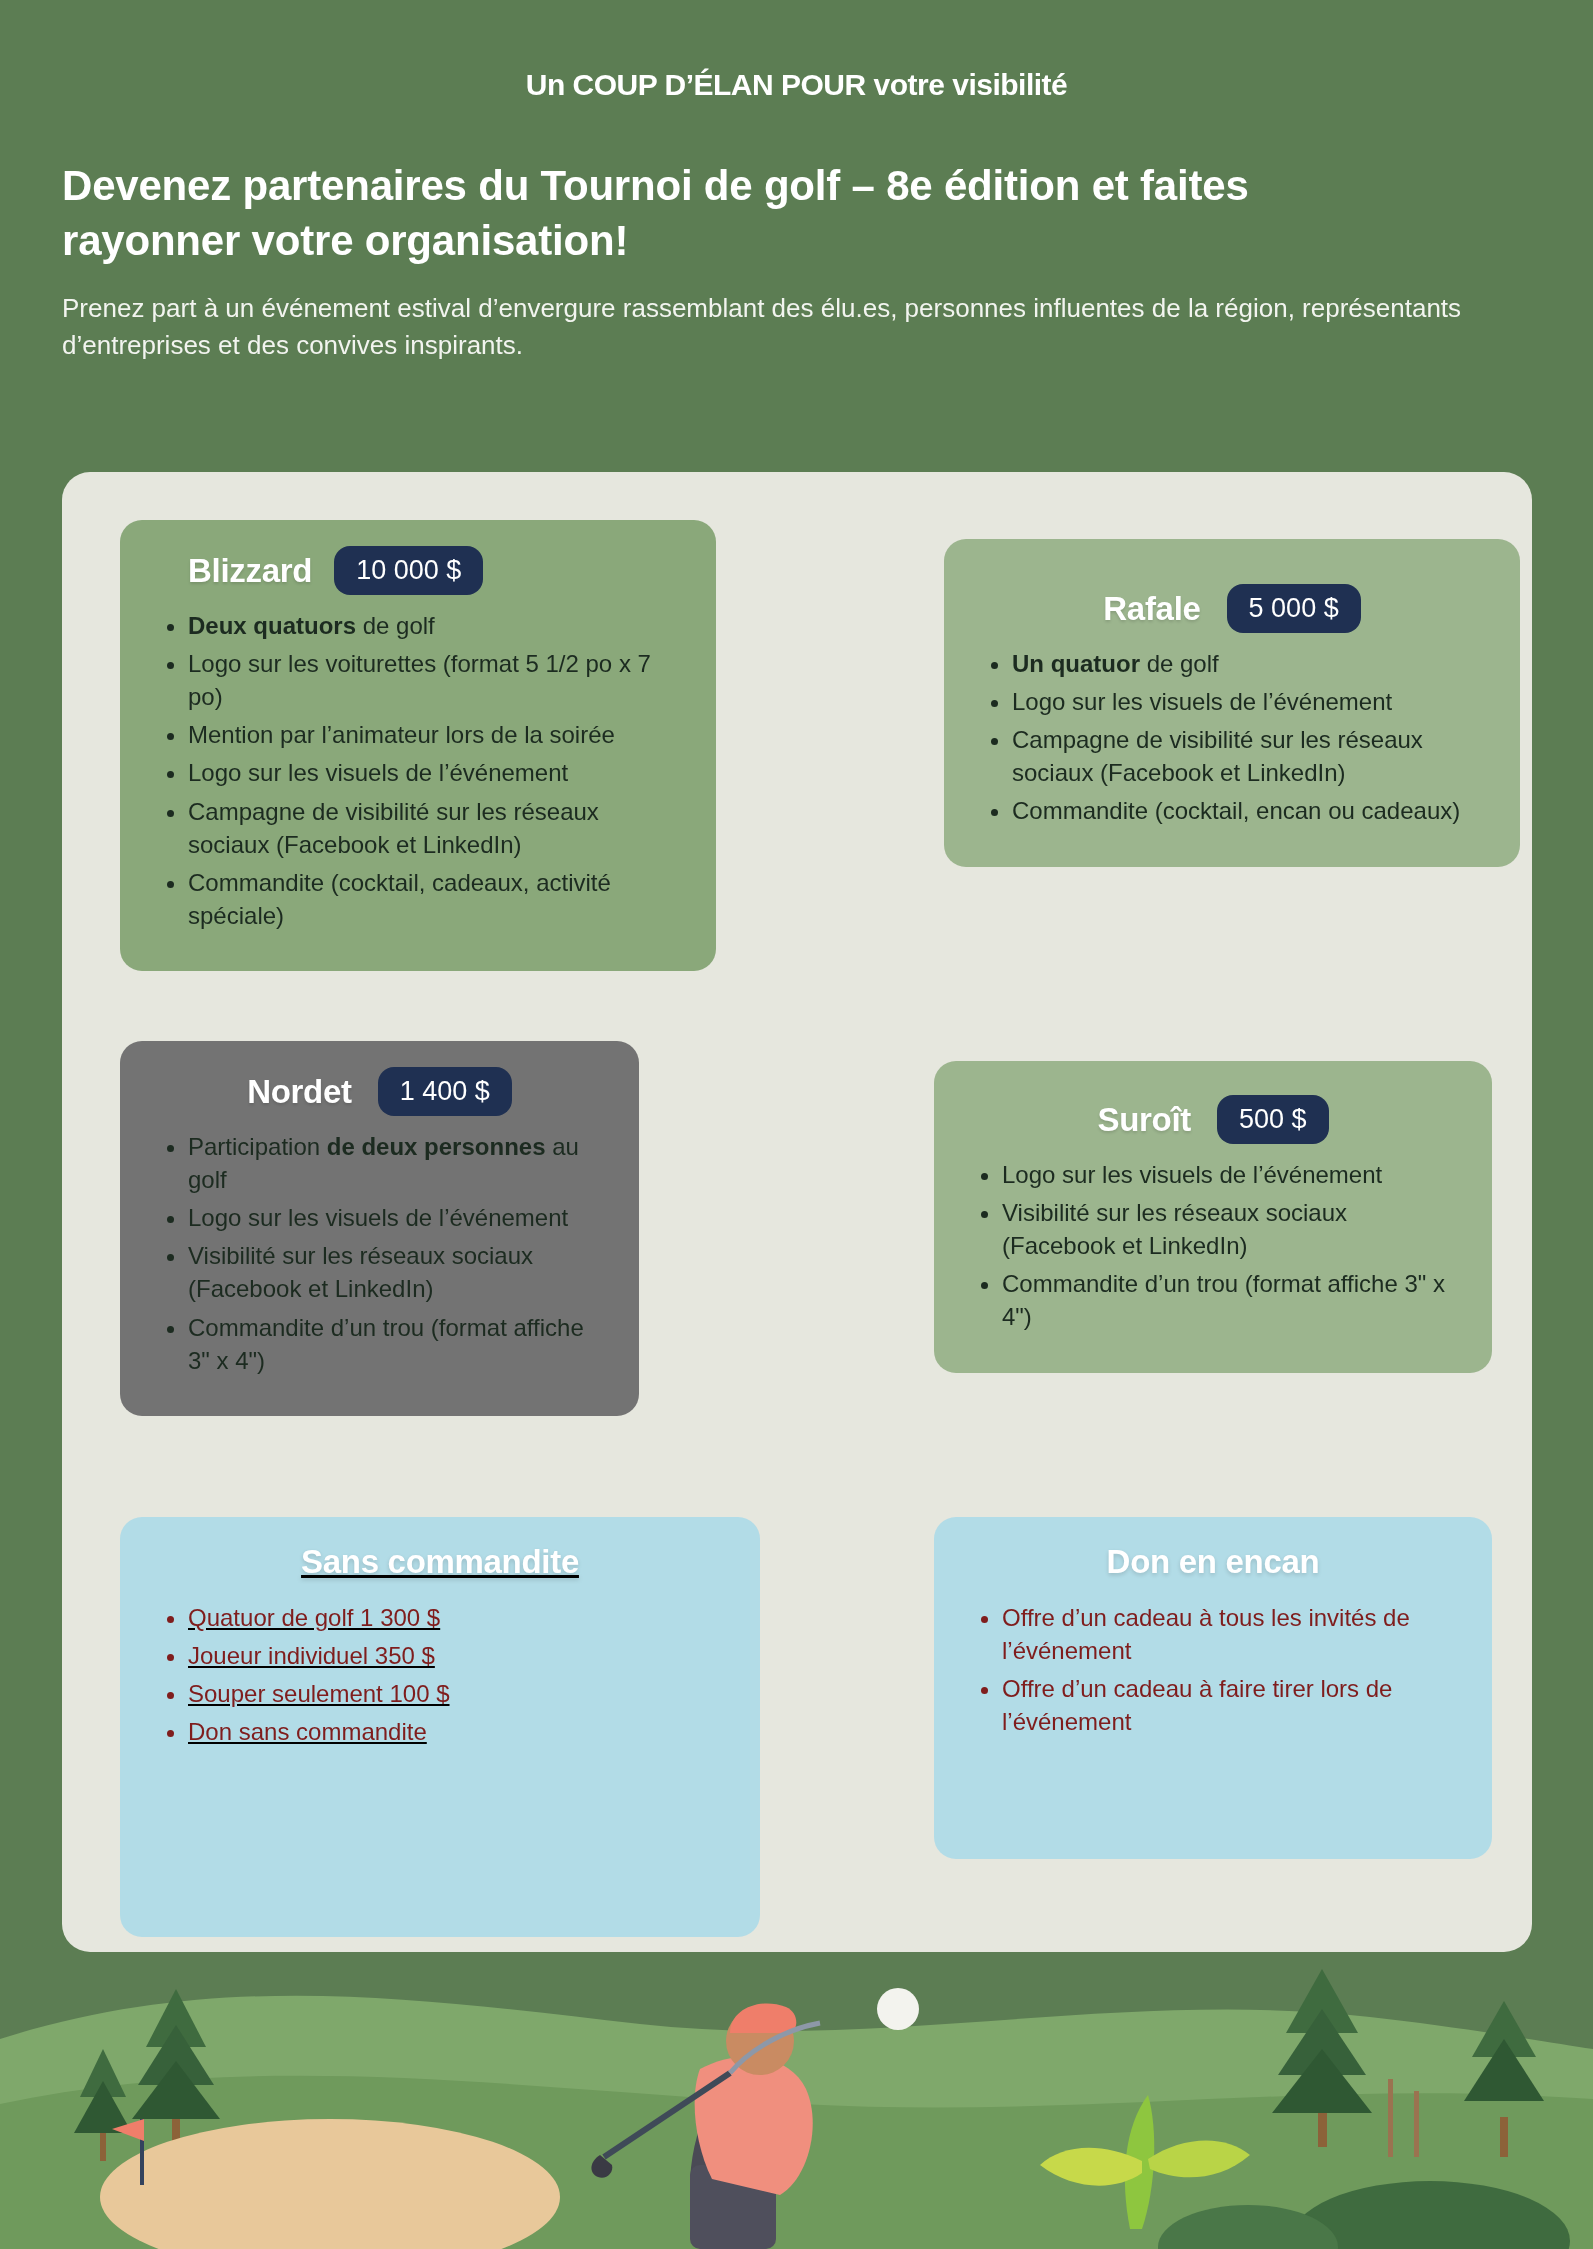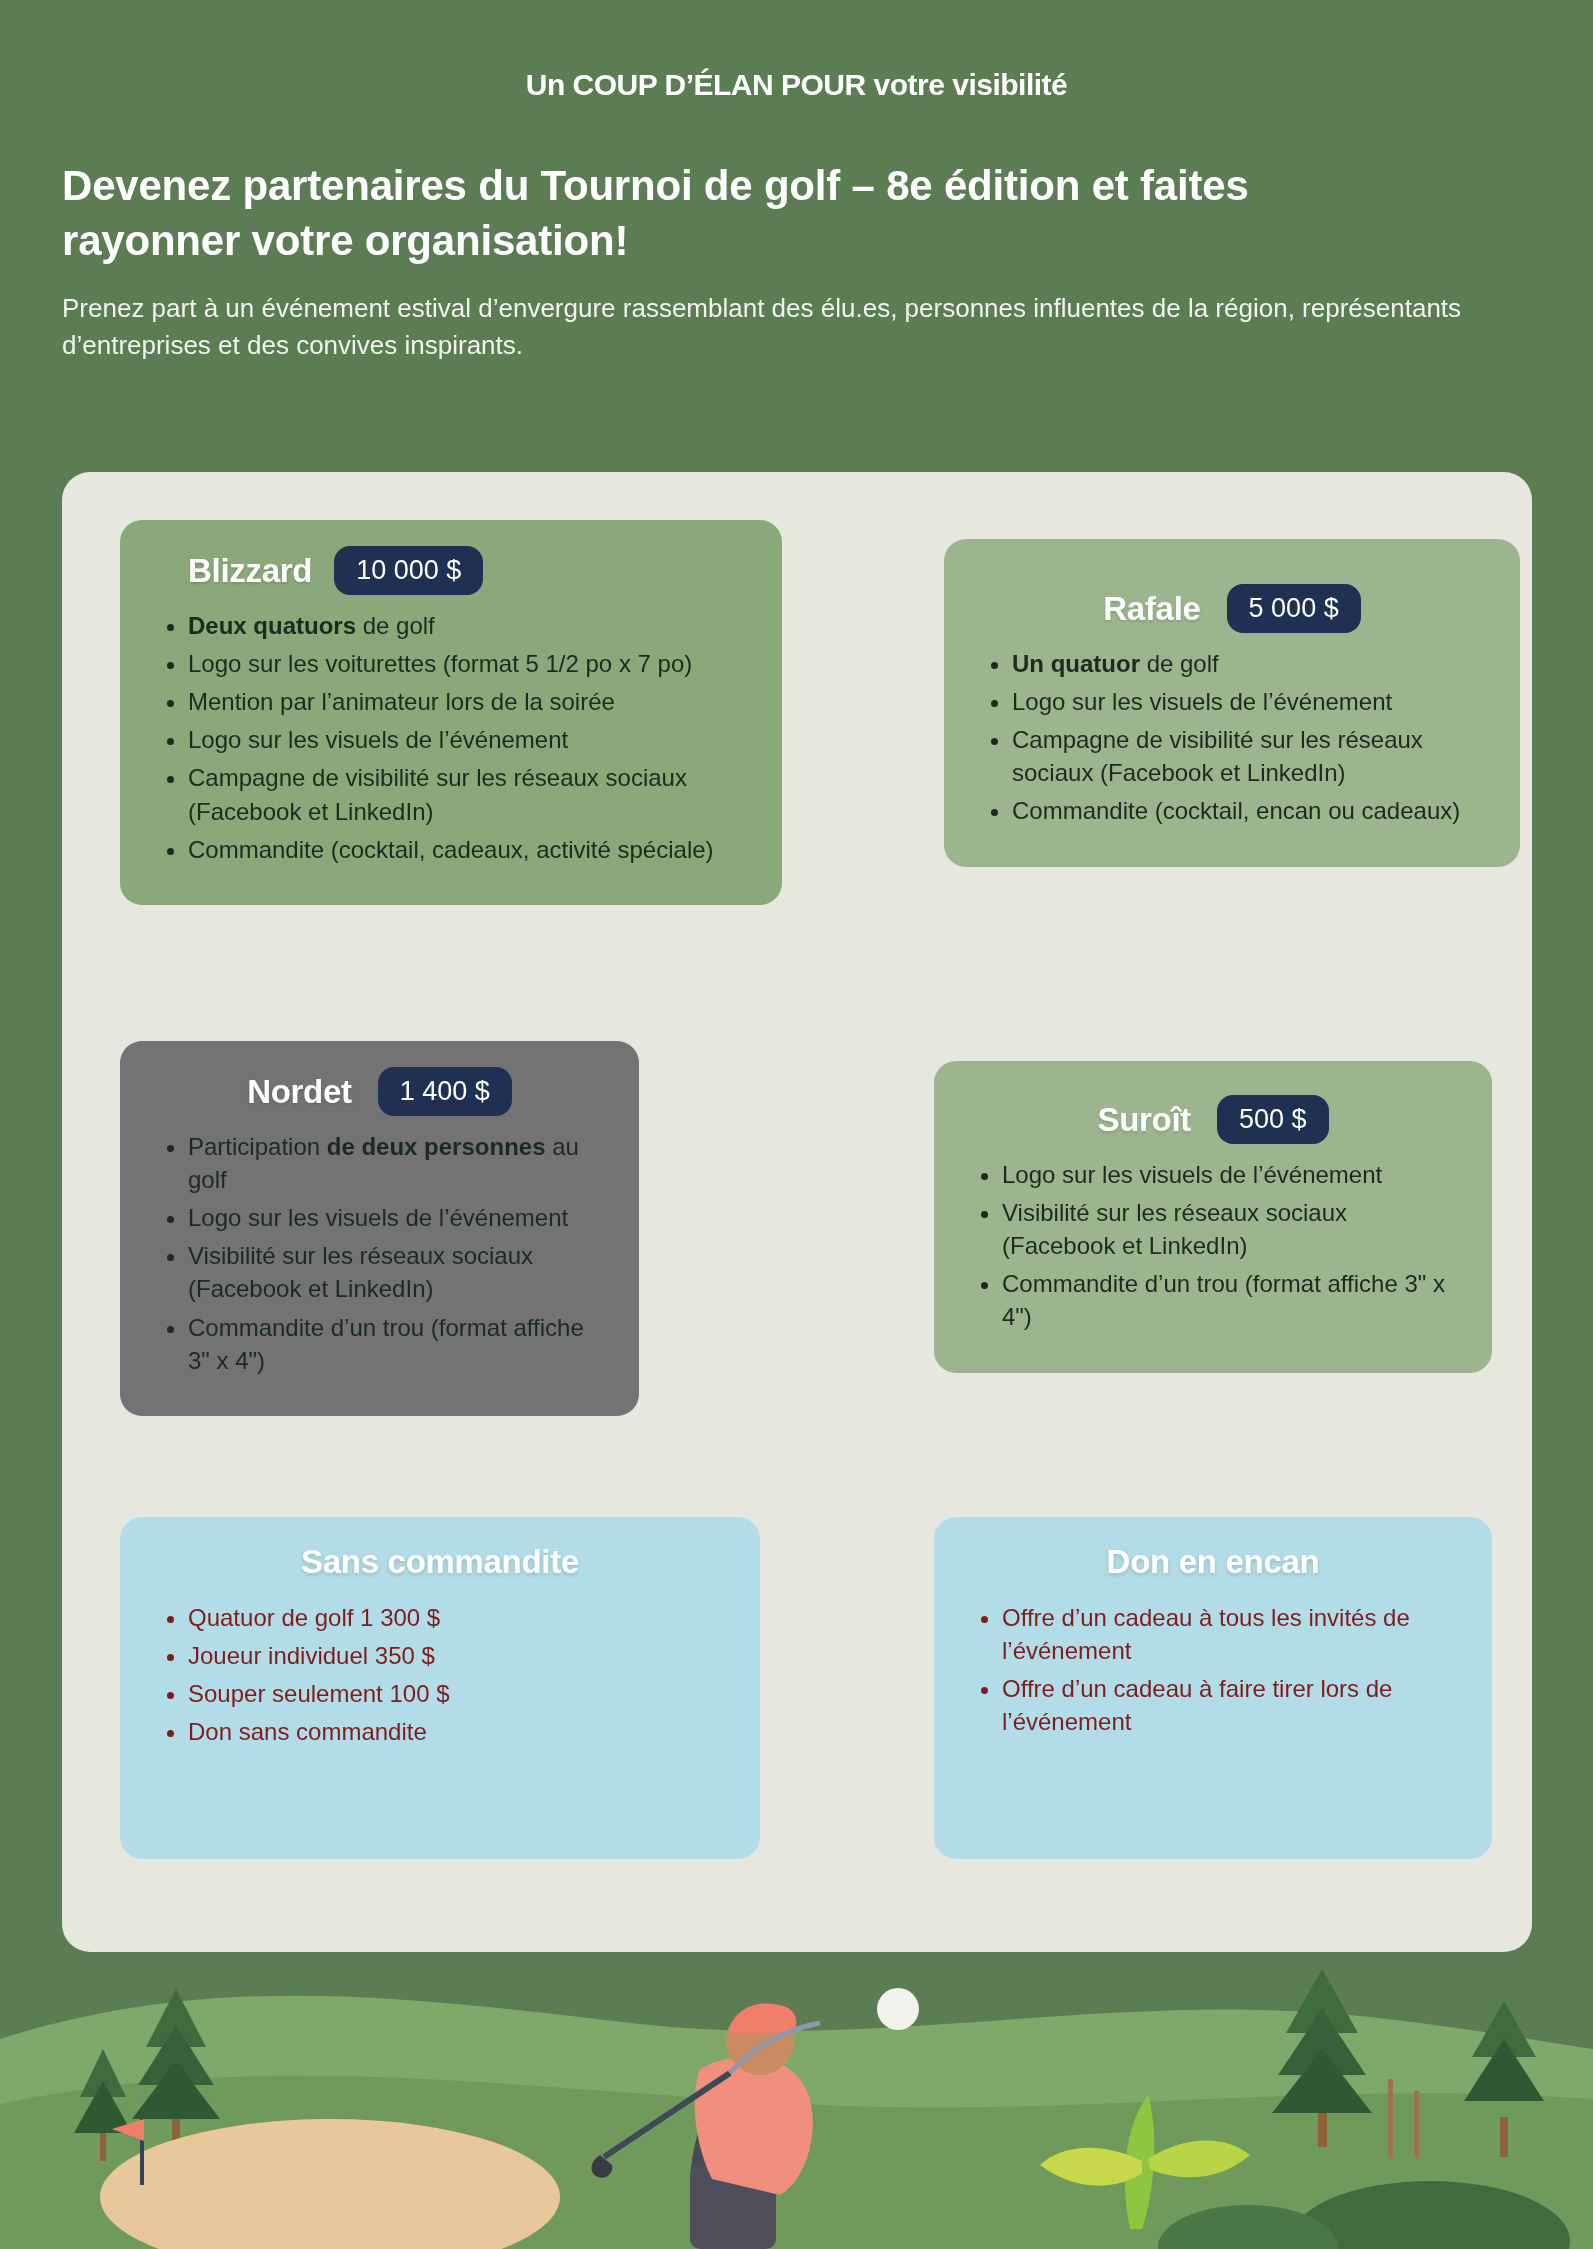--- a/index.html
+++ b/index.html
@@ -100,21 +100,21 @@
   .card ul li {
     margin-bottom: 5px;
   }
   .card ul li b { font-weight: bold; }
 
   
   .card-blizzard {
     position: absolute;
     left: 58px;
     top: 48px;
-    width: 662px;
+    width: 596px;
     background: #8aa87a;
   }
   .card-rafale {
     position: absolute;
     left: 882px;
     top: 67px;
     width: 576px;
     background: #9cb58e;
   }
   .card-nordet {
@@ -132,21 +132,22 @@
     background: #9cb58e;
   }
   .card-light {
     background: #b2dce7;
   }
   .card-sans {
     position: absolute;
     left: 58px;
     top: 1045px;
     width: 640px;
-    height: 342px;
+    height: 420px;
+    text-decoration: underline;
   }
   .card-don {
     position: absolute;
     left: 872px;
     top: 1045px;
     width: 558px;
     height: 342px;
   }
   .card-light .card-title {
     color: #ffffff;

